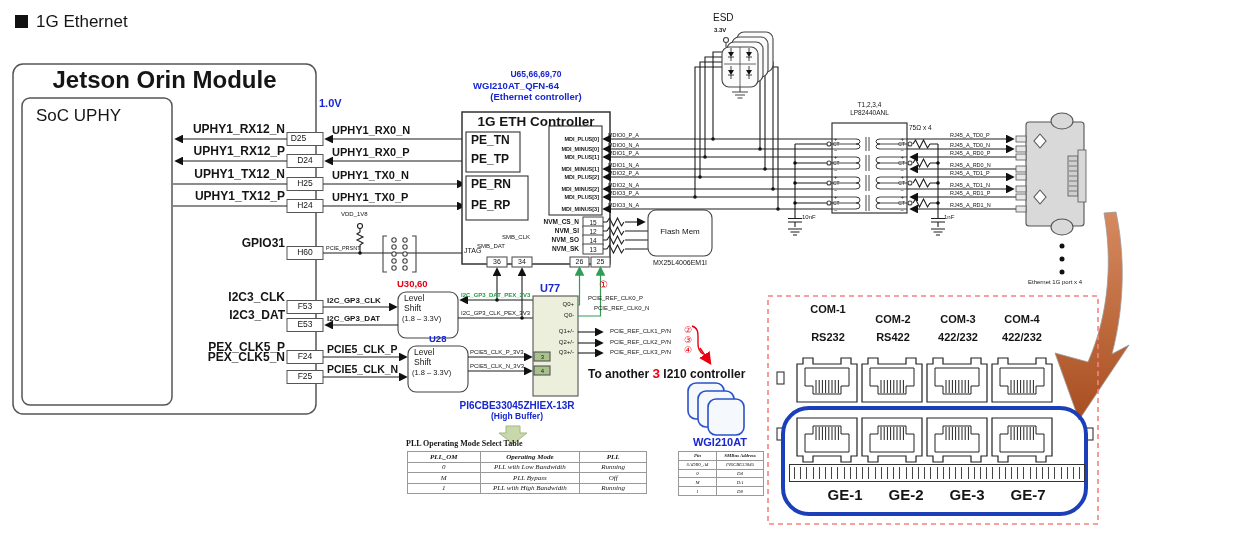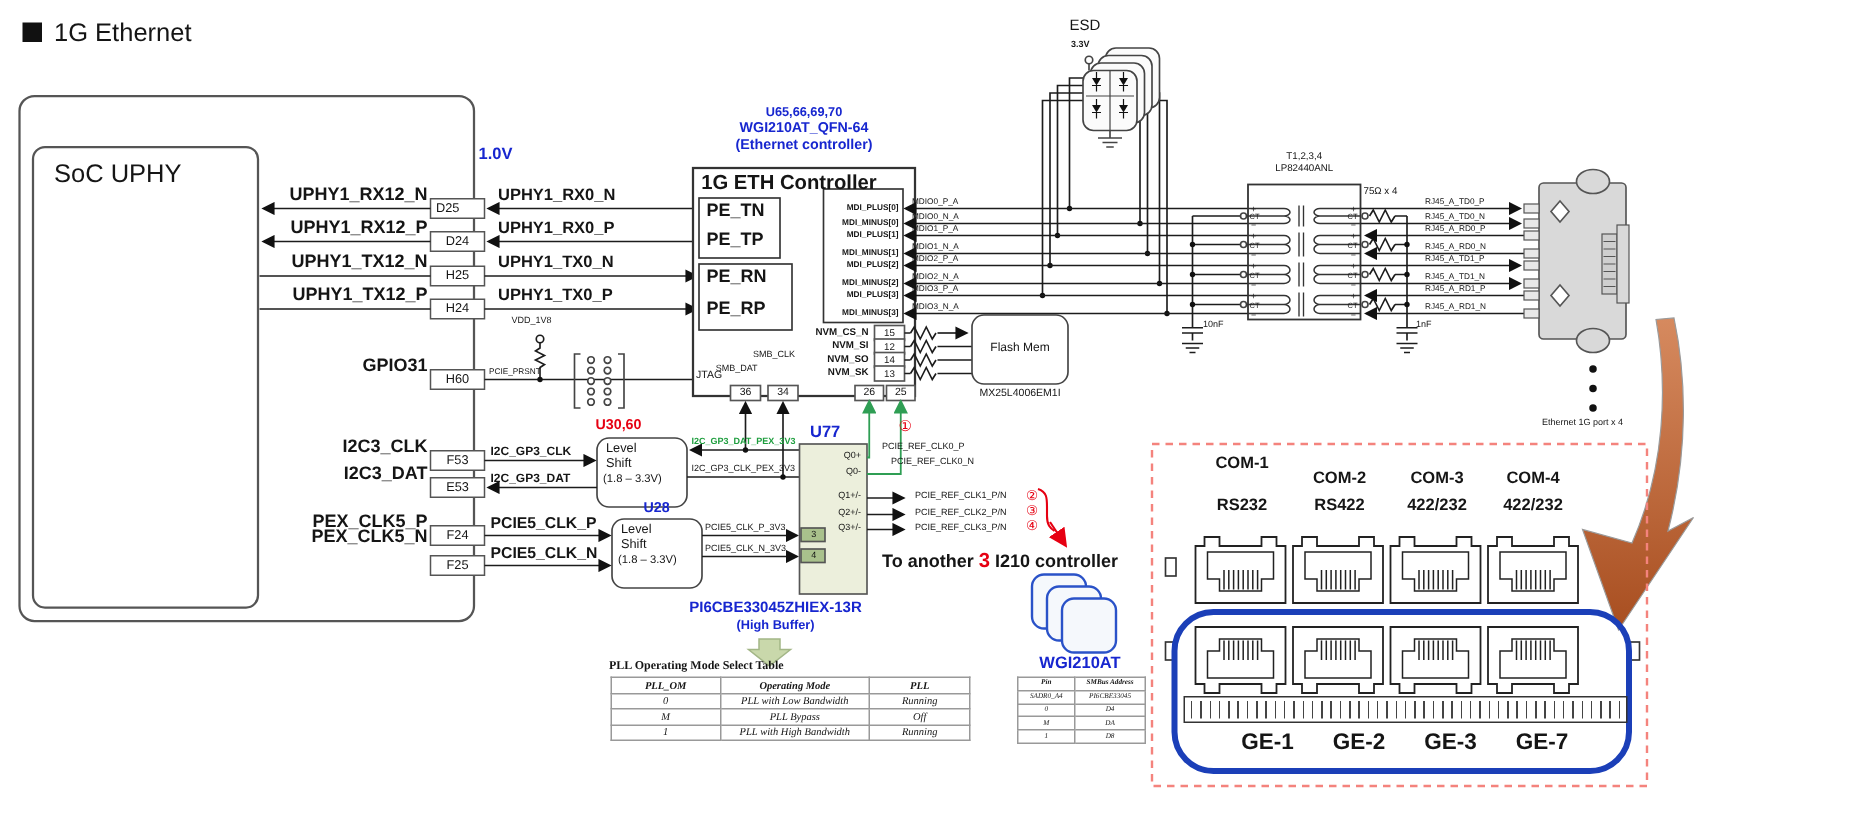--- a/index.html
+++ b/index.html
@@ -349,20 +349,21 @@
       <text x="904" y="199" font-size="6" text-anchor="end">+</text>
           <text x="905" y="205" font-size="5" text-anchor="end">CT</text>
           <text x="904" y="212" font-size="6" text-anchor="end">−</text>
     </g>
   </g>
 </svg>
 
 <div class="sq"></div>
 <div class="lb s17" style="left:36px;top:12px">1G Ethernet</div>
 
+<div class="lb s24 b tc" style="left:13px;top:67px;width:303px">Jetson Orin Module</div>
 <div class="lb s17" style="left:36px;top:106px">SoC UPHY</div>
 <div class="lb s11 b bl" style="left:319px;top:97px">1.0V</div>
 
 <div class="lb s12 b tr" style="left:175px;top:123px;width:110px">UPHY1_RX12_N</div>
 <div class="lb s12 b tr" style="left:175px;top:145px;width:110px">UPHY1_RX12_P</div>
 <div class="lb s12 b tr" style="left:175px;top:168px;width:110px">UPHY1_TX12_N</div>
 <div class="lb s12 b tr" style="left:175px;top:190px;width:110px">UPHY1_TX12_P</div>
 <div class="lb s12 b tr" style="left:175px;top:237px;width:110px">GPIO31</div>
 <div class="lb s12 b tr" style="left:175px;top:291px;width:110px">I2C3_CLK</div>
 <div class="lb s12 b tr" style="left:175px;top:309px;width:110px">I2C3_DAT</div>
@@ -380,23 +381,23 @@
 <div class="lb s85 tc" style="left:287px;top:372px;width:36px">F25</div>
 
 <div class="lb s11 b" style="left:332px;top:124px">UPHY1_RX0_N</div>
 <div class="lb s11 b" style="left:332px;top:146px">UPHY1_RX0_P</div>
 <div class="lb s11 b" style="left:332px;top:169px">UPHY1_TX0_N</div>
 <div class="lb s11 b" style="left:332px;top:191px">UPHY1_TX0_P</div>
 <div class="lb s6" style="left:341px;top:211px">VDD_1V8</div>
 <div class="lb s55" style="left:326px;top:245px">PCIE_PRSNT</div>
 
 <div class="lb s85 b bl tc" style="left:462px;top:70px;width:148px">U65,66,69,70</div>
-<div class="lb s95 b bl tc" style="left:462px;top:81px;width:148px">WGI210AT_QFN-64</div>
+<div class="lb s95 b bl tc" style="left:442px;top:81px;width:148px">WGI210AT_QFN-64</div>
 <div class="lb s95 b bl tc" style="left:462px;top:92px;width:148px">(Ethernet controller)</div>
-<div class="lb s135 b tc" style="left:452px;top:114px;width:148px">1G ETH Controller</div>
+<div class="lb s135 b tc" style="left:462px;top:114px;width:148px">1G ETH Controller</div>
 <div class="lb s12 b" style="left:471px;top:134px">PE_TN</div>
 <div class="lb s12 b" style="left:471px;top:153px">PE_TP</div>
 <div class="lb s12 b" style="left:471px;top:178px">PE_RN</div>
 <div class="lb s12 b" style="left:471px;top:199px">PE_RP</div>
 
 <div class="lb s55 b tr" style="left:550px;top:135.5px;width:49px">MDI_PLUS[0]</div>
 <div class="lb s55 b tr" style="left:550px;top:145.5px;width:49px">MDI_MINUS[0]</div>
 <div class="lb s55 b tr" style="left:550px;top:153.5px;width:49px">MDI_PLUS[1]</div>
 <div class="lb s55 b tr" style="left:550px;top:165.5px;width:49px">MDI_MINUS[1]</div>
 <div class="lb s55 b tr" style="left:550px;top:173.5px;width:49px">MDI_PLUS[2]</div>

